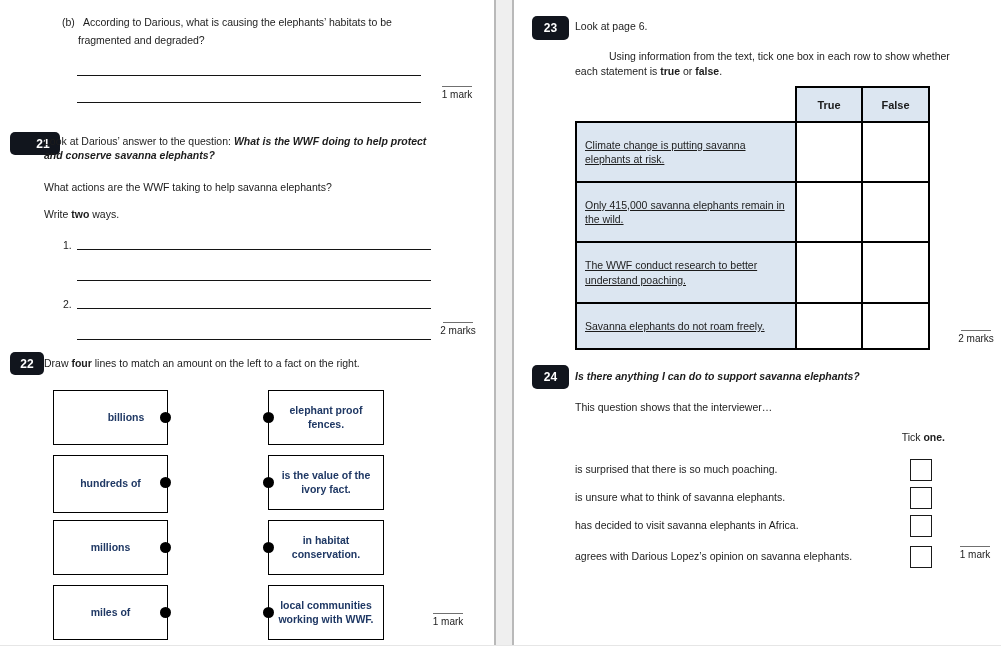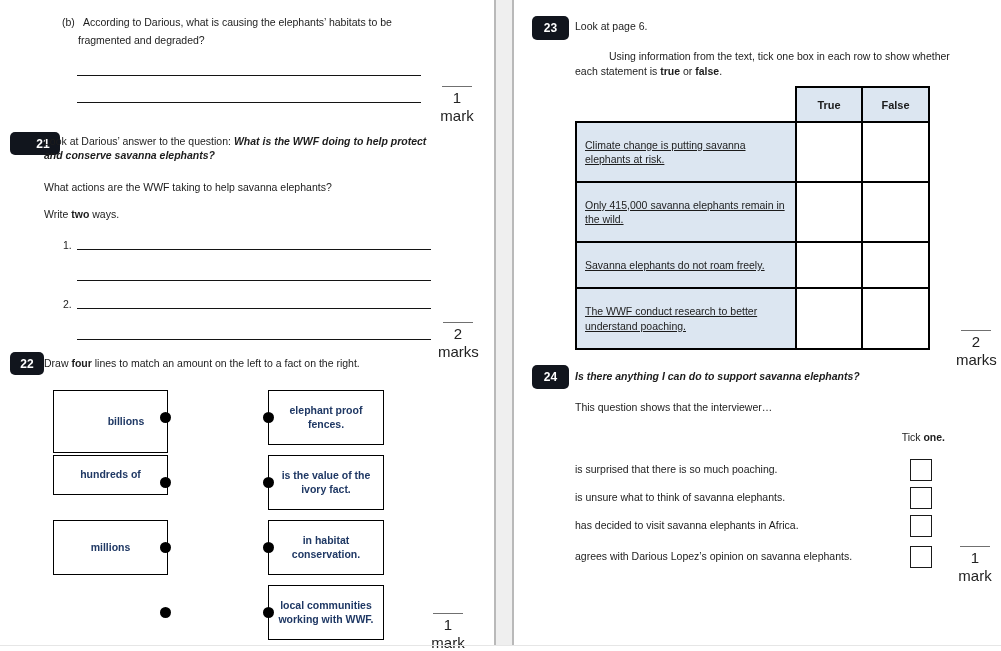--- a/index.html
+++ b/index.html
@@ -7,21 +7,21 @@
   #root{position:relative;width:1001px;height:651px;background:#ffffff;overflow:hidden;}
   .page{position:absolute;top:0;height:645px;background:#ffffff;}
   .abs{position:absolute;}
   .t{font-size:10.5px;color:#1c1c1c;line-height:1.35;}
   .nw{white-space:nowrap;}
   .bi{font-weight:bold;font-style:italic;}
   .badge{position:absolute;display:flex;align-items:center;justify-content:center;
          background:#11151d;color:#ffffff;font-weight:bold;font-size:12px;
          border-radius:5px;width:34px;height:23px;}
   .wline{position:absolute;height:0;border-bottom:1px solid #141414;}
-  .marks{position:absolute;text-align:center;font-size:15px;color:#222222;line-height:1.2;}
+  .marks{position:absolute;text-align:center;font-size:10px;color:#222222;line-height:1.2;}
   .marks-line{border-top:1px solid #707070;width:30px;margin:0 auto 2px auto;}
   .mbox{position:absolute;border:1.6px solid #000000;background:#ffffff;
         display:flex;align-items:center;justify-content:center;text-align:center;
         color:#1f3864;font-weight:bold;font-size:10.5px;line-height:1.3;padding:0 5px;box-sizing:border-box;}
   .dot{position:absolute;width:11px;height:11px;background:#000000;border-radius:50%;}
   .checkbox{position:absolute;width:20px;height:20px;border:1.5px solid #1a1a1a;background:#ffffff;}
   table.tf{border-collapse:collapse;position:absolute;table-layout:fixed;}
   table.tf td{border:2px solid #000000;box-sizing:border-box;}
   table.tf td.blank{border:none;background:#ffffff;}
   table.tf td.head{background:#dce6f1;font-weight:bold;text-align:center;
@@ -67,23 +67,24 @@
     <div class="marks" style="left:438px;top:322px;width:40px;">
       <div class="marks-line"></div>
       <div>2 marks</div>
     </div>
 
     <div class="badge" style="left:10px;top:352px;">22</div>
     <div class="t abs nw" style="left:44px;top:356px;">
       <span>Draw </span><b>four</b><span> lines to match an amount on the left to a fact on the right.</span>
     </div>
 
-    <div class="mbox" style="left:53px;top:390px;width:115px;height:63px;padding-left:36px;">billions</div>
-    <div class="mbox" style="left:53px;top:455px;width:115px;height:40px;">hundreds of</div>
+    <div class="mbox" style="left:53px;top:390px;width:115px;height:55px;padding-left:36px;">billions</div>
+    <div class="mbox" style="left:53px;top:455px;width:115px;height:58px;">hundreds of</div>
     <div class="mbox" style="left:53px;top:520px;width:115px;height:55px;">millions</div>
+    <div class="mbox" style="left:53px;top:585px;width:115px;height:55px;">miles of</div>
 
     <div class="mbox" style="left:268px;top:390px;width:116px;height:55px;">elephant proof fences.</div>
     <div class="mbox" style="left:268px;top:455px;width:116px;height:55px;">is the value of the ivory fact.</div>
     <div class="mbox" style="left:268px;top:520px;width:116px;height:55px;">in habitat conservation.</div>
     <div class="mbox" style="left:268px;top:585px;width:116px;height:55px;">local communities working with WWF.</div>
 
     <div class="dot" style="left:160px;top:412px;"></div>
     <div class="dot" style="left:160px;top:477px;"></div>
     <div class="dot" style="left:160px;top:542px;"></div>
     <div class="dot" style="left:160px;top:607px;"></div>
@@ -125,27 +126,27 @@
       <tr style="height:60px;">
         <td class="stmt">Climate change is putting savanna elephants at risk.</td>
         <td class="tick"></td>
         <td class="tick"></td>
       </tr>
       <tr style="height:60px;">
         <td class="stmt">Only 415,000 savanna elephants remain in the wild.</td>
         <td class="tick"></td>
         <td class="tick"></td>
       </tr>
-      <tr style="height:46px;">
-        <td class="stmt">Savanna elephants do not roam freely.</td>
+      <tr style="height:61px;">
+        <td class="stmt">The WWF conduct research to better understand poaching.</td>
         <td class="tick"></td>
         <td class="tick"></td>
       </tr>
-      <tr style="height:61px;">
-        <td class="stmt">The WWF conduct research to better understand poaching.</td>
+      <tr style="height:46px;">
+        <td class="stmt">Savanna elephants do not roam freely.</td>
         <td class="tick"></td>
         <td class="tick"></td>
       </tr>
     </tbody>
       </table>
 
     <div class="marks" style="left:436px;top:330px;width:40px;">
       <div class="marks-line"></div>
       <div>2 marks</div>
     </div>

